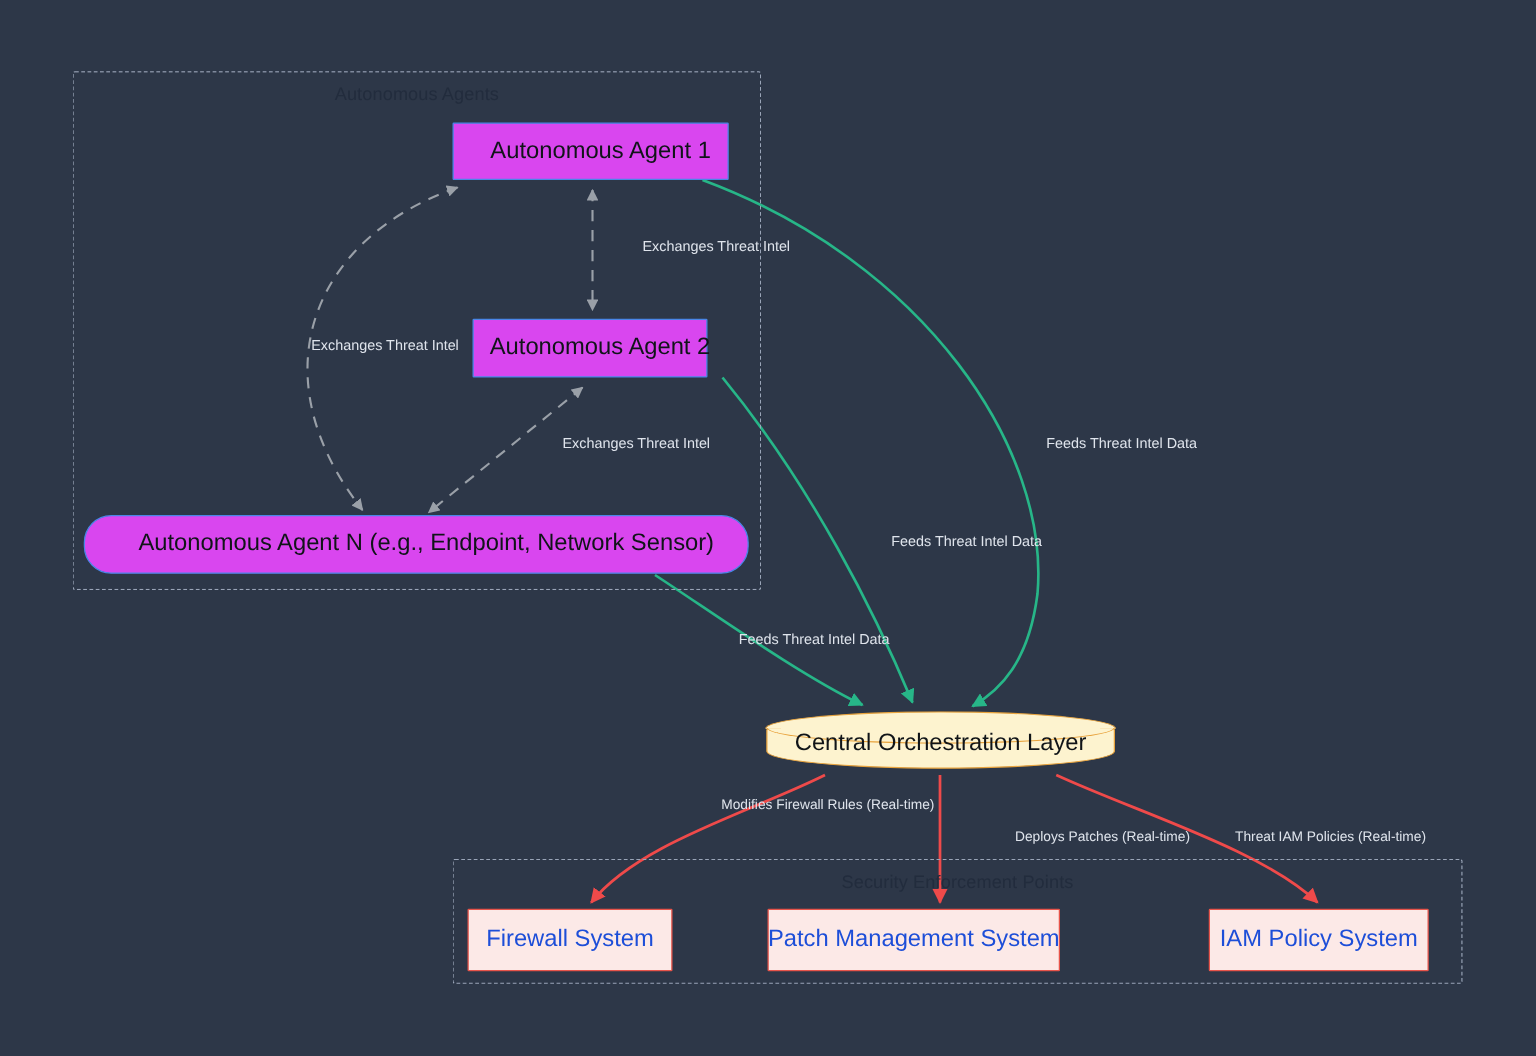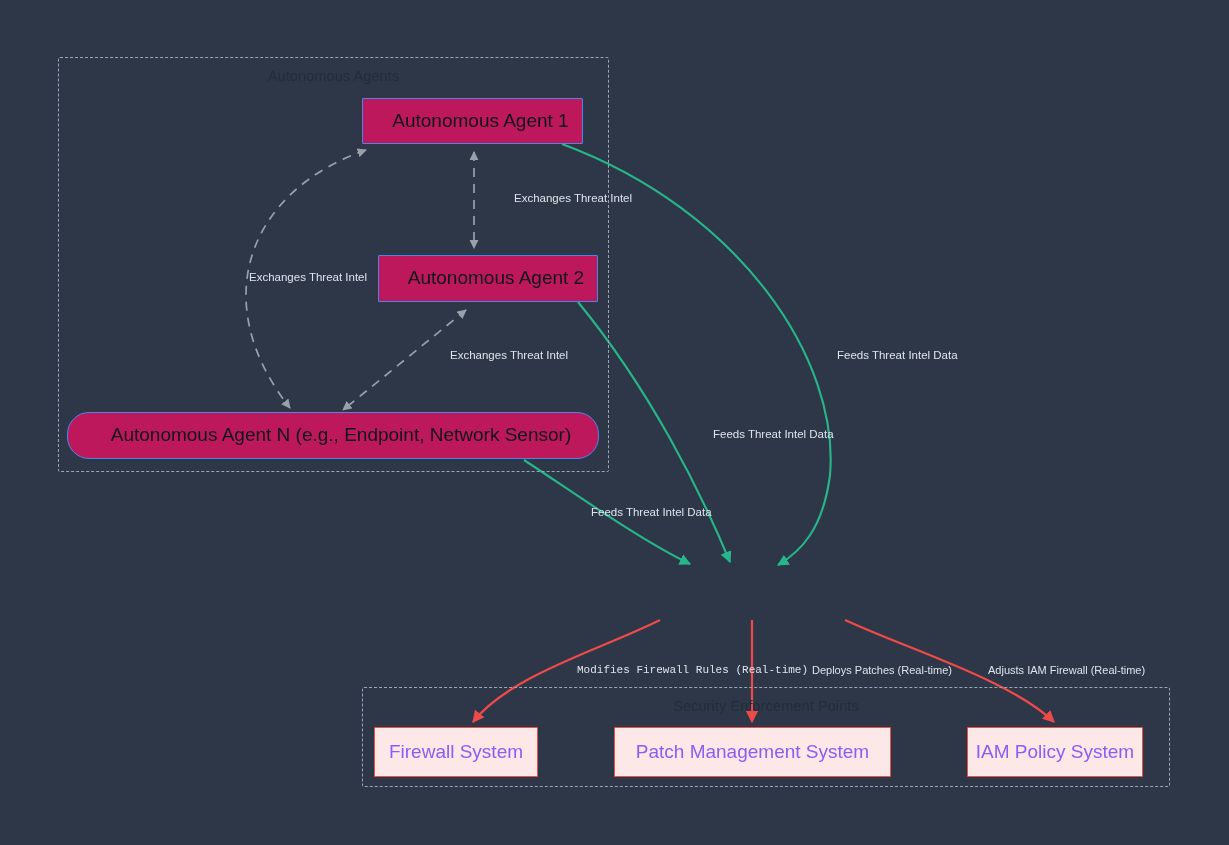--- a/index.html
+++ b/index.html
@@ -43,31 +43,31 @@
   .node {
     position: absolute;
     display: flex;
     align-items: center;
     justify-content: center;
     text-align: center;
     white-space: nowrap;
     line-height: 1.1;
   }
   .node-agent {
-    background: #be185d;
+    background: #d946ef;
     border: 1.6px solid #4a86e8;
     color: #101418;
     font-size: 19px;
     border-radius: 1px;
     padding-left: 16px;
   }
   .node-enforce {
     background: #fce9e7;
     border: 1.6px solid #e8544a;
-    color: #8b5cf6;
+    color: #1d4ed8;
     font-size: 19px;
     border-radius: 1px;
   }
   
   .node-cyl {
     background: #fdf3cf;
     border: 1.8px solid #e8a33d;
     color: #101418;
     font-size: 19px;
     border-radius: 50% / 14px;
@@ -171,52 +171,57 @@
   </div>
 
   <div class="cluster" style="left:362px; top:687px; width:808px; height:100px;">
     <div class="cluster-title">Security Enforcement Points</div>
   </div>
 
   <div class="node node-agent" style="left:362px; top:98px; width:221px; height:46px;">
     <span>Autonomous Agent 1</span>
   </div>
 
-  <div class="node node-agent" style="left:378px; top:255px; width:220px; height:47px;">
+  <div class="node node-agent" style="left:378px; top:255px; width:188px; height:47px;">
     <span>Autonomous Agent 2</span>
   </div>
 
   <div class="node node-agent" style="left:67px; top:412px; width:532px; height:47px;border-radius:22px;">
     <span>Autonomous Agent N (e.g., Endpoint, Network Sensor)</span>
   </div>
 
+  <div class="node node-cyl" style="left:613px; top:570px; width:279px; height:45px;">
+    <div class="cyl-lid"></div>
+    <div class="cyl-lid-line"></div>
+    <span class="cyl-label">Central Orchestration Layer</span>
+  </div>
 
   <div class="node node-enforce" style="left:374px; top:727px; width:164px; height:50px;">
     <span>Firewall System</span>
   </div>
 
-  <div class="node node-enforce" style="left:614px; top:727px; width:277px; height:50px;">
+  <div class="node node-enforce" style="left:614px; top:727px; width:234px; height:50px;">
     <span>Patch Management System</span>
   </div>
 
   <div class="node node-enforce" style="left:967px; top:727px; width:176px; height:50px;">
     <span>IAM Policy System</span>
   </div>
 
   <div class="edge-label" style="left:478px; top:192px;">Exchanges Threat Intel</div>
 
   <div class="edge-label" style="left:213px; top:271px;">Exchanges Threat Intel</div>
 
   <div class="edge-label" style="left:414px; top:349px;">Exchanges Threat Intel</div>
 
   <div class="edge-label" style="left:801px; top:349px;">Feeds Threat Intel Data</div>
 
   <div class="edge-label" style="left:677px; top:428px;">Feeds Threat Intel Data</div>
 
   <div class="edge-label" style="left:555px; top:506px;">Feeds Threat Intel Data</div>
 
-  <div class="edge-label sm" style="left:541px; top:664px;font-family:Liberation Mono, monospace;">Modifies Firewall Rules (Real-time)</div>
+  <div class="edge-label sm" style="left:541px; top:638px;">Modifies Firewall Rules (Real-time)</div>
 
   <div class="edge-label sm" style="left:776px; top:664px;">Deploys Patches (Real-time)</div>
 
-  <div class="edge-label sm" style="left:952px; top:664px;">Adjusts IAM Firewall (Real-time)</div>
+  <div class="edge-label sm" style="left:952px; top:664px;">Threat IAM Policies (Real-time)</div>
 
 </div>
 
 </body></html>

